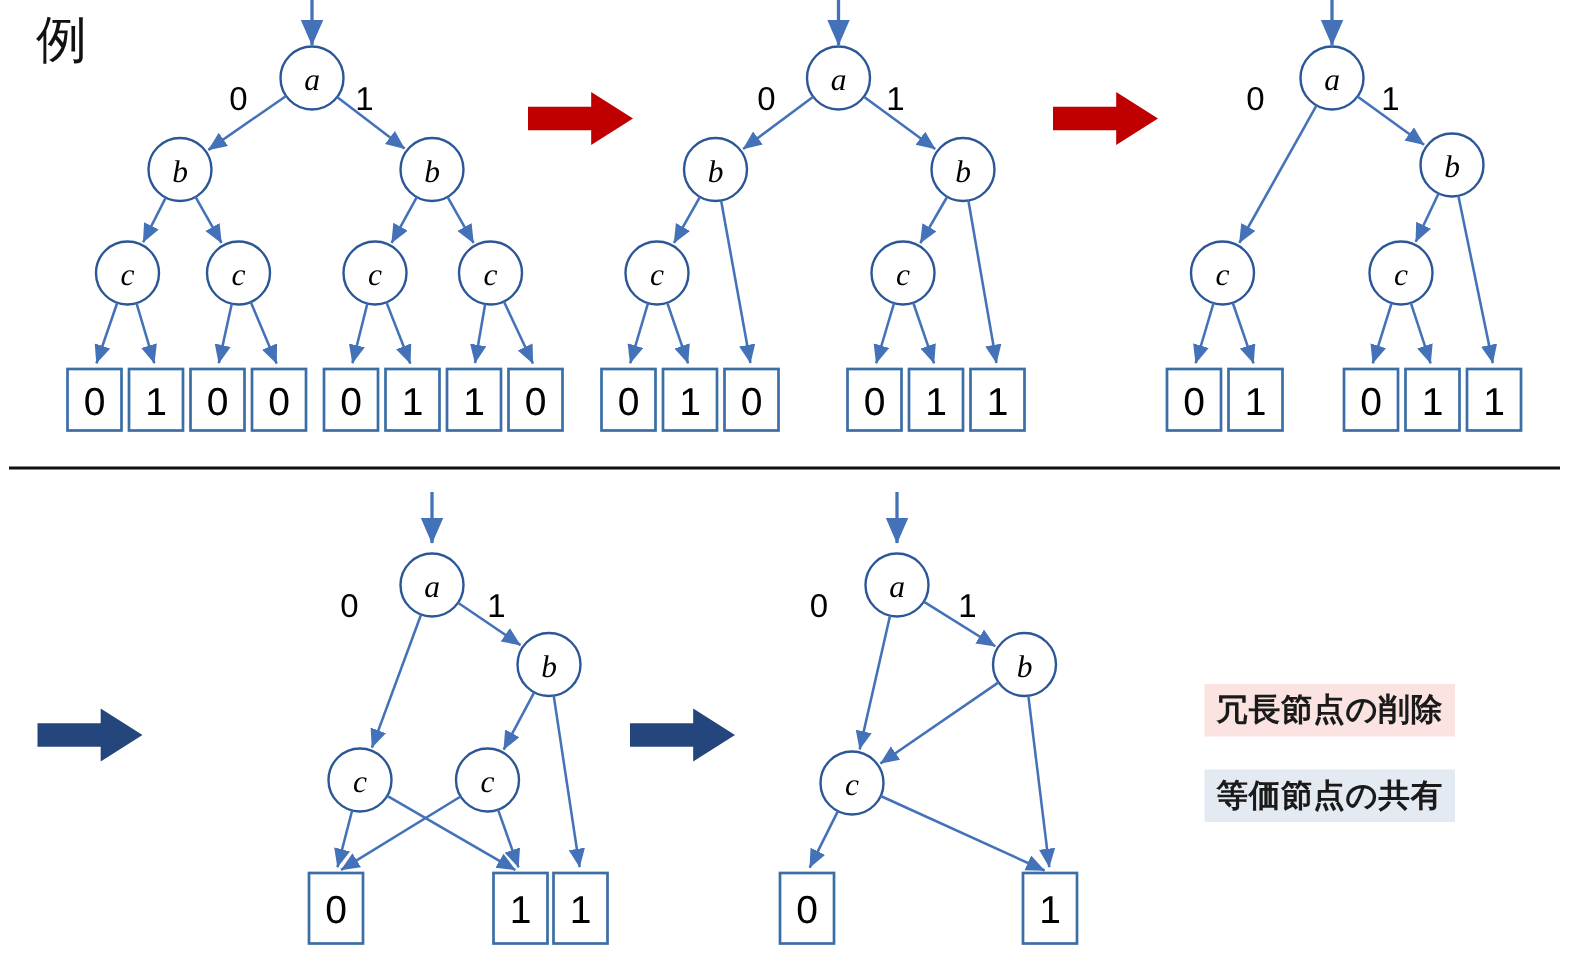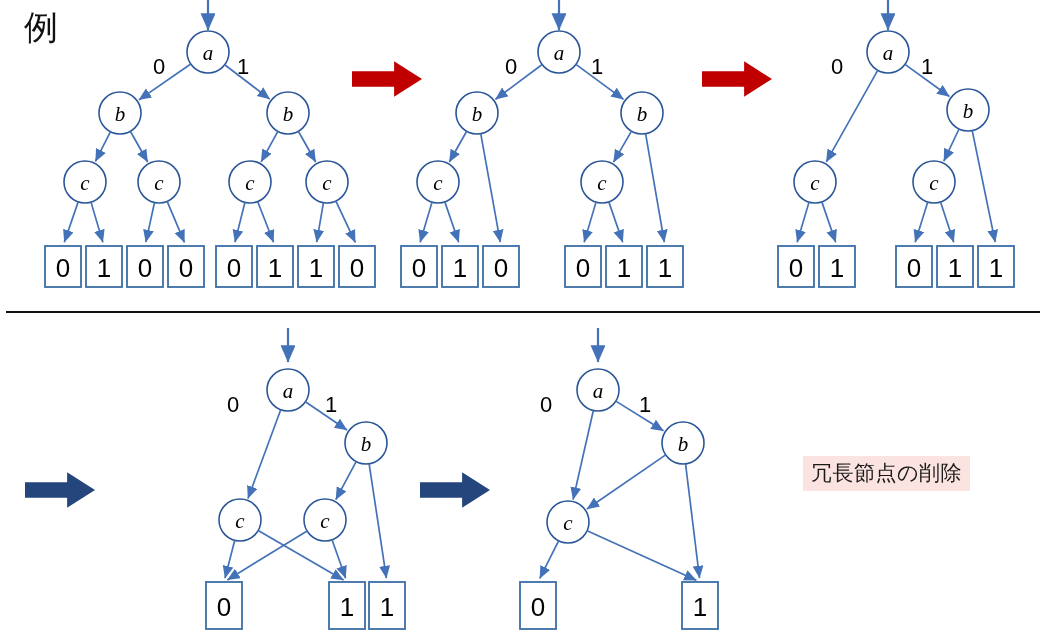--- a/index.html
+++ b/index.html
@@ -9,21 +9,21 @@
   text{font-family:"Liberation Serif",serif;}
   .nodelbl{font-style:italic;font-size:21px;fill:#000;text-anchor:middle;dominant-baseline:central;}
   .edgelbl{font-size:22px;fill:#000;text-anchor:middle;dominant-baseline:central;font-family:"Liberation Sans",sans-serif;}
   .leaflbl{font-size:26px;fill:#000;text-anchor:middle;dominant-baseline:central;font-family:"Liberation Sans",sans-serif;}
   .circ{fill:#ffffff;stroke:#2b5797;stroke-width:1.6;}
   .boxr{fill:#ffffff;stroke:#3a6ea5;stroke-width:1.8;}
   .edge{stroke:#4472b8;stroke-width:1.7;fill:none;}
   .inarrow{stroke:#4472b8;stroke-width:2.2;fill:none;}
   .kanji-ex{position:absolute;left:24px;top:10px;font-family:"DejaVu Sans",sans-serif;font-size:34px;color:#111;line-height:1;}
   .divider{position:absolute;left:6px;top:311px;width:1034px;height:0;border-top:2.4px solid #111;}
-  .note{position:absolute;font-family:"DejaVu Sans",sans-serif;font-size:21px;color:#1a1a1a;padding:3px 8px 4px 8px;white-space:nowrap;letter-spacing:0.5px;}
+  .note{position:absolute;font-family:"DejaVu Sans",sans-serif;font-size:21px;color:#1a1a1a;padding:3px 8px 4px 8px;white-space:nowrap;letter-spacing:0.5px;font-weight:bold;}
   .note-a{left:803px;top:456px;background:#fae3e0;}
   .note-b{left:803px;top:513px;background:#e4eaf2;}
 </style>
 </head>
 <body>
 
 <div id="stage">
 
   <div class="kanji-ex">例</div>
   <div class="divider"></div>
@@ -194,14 +194,15 @@
         <line x1="587.1176960267147" y1="530.6898618303248" x2="696.3585340901495" y2="580.3447882227953" class="edge" marker-end="url(#ah)"></line>
         <line x1="685.5493497386099" y1="463.8446831568688" x2="699.5144095735981" y2="578.0295841605964" class="edge" marker-end="url(#ah)"></line>
         <path d="M352,71.18 L394.12,71.18 L394.12,61.32 L422,79 L394.12,96.68 L394.12,86.82 L352,86.82 Z" fill="#c00000"></path>
         <path d="M702,71.18 L744.12,71.18 L744.12,61.32 L772,79 L744.12,96.68 L744.12,86.82 L702,86.82 Z" fill="#c00000"></path>
         <path d="M25,482.18 L67.12,482.18 L67.12,472.32 L95,490 L67.12,507.68 L67.12,497.82 L25,497.82 Z" fill="#24467c"></path>
         <path d="M420,482.18 L462.12,482.18 L462.12,472.32 L490,490 L462.12,507.68 L462.12,497.82 L420,497.82 Z" fill="#24467c"></path>
       </g>
   </svg>
 
   <div class="note note-a">冗長節点の削除</div>
+  <div class="note note-b">等価節点の共有</div>
 
 </div>
 
 </body></html>

